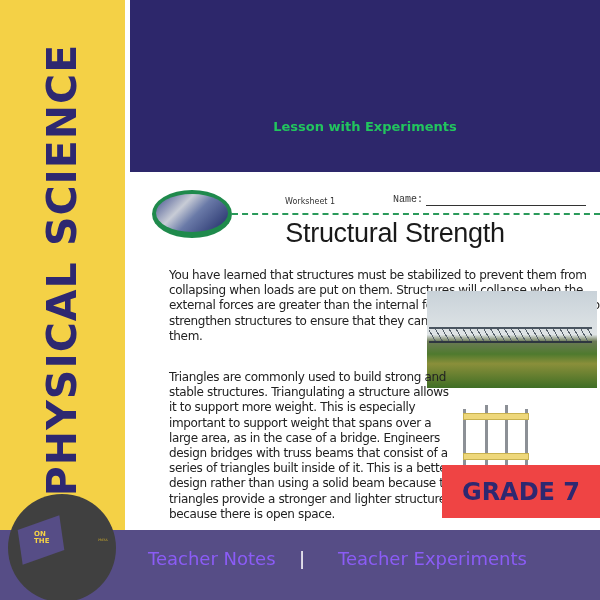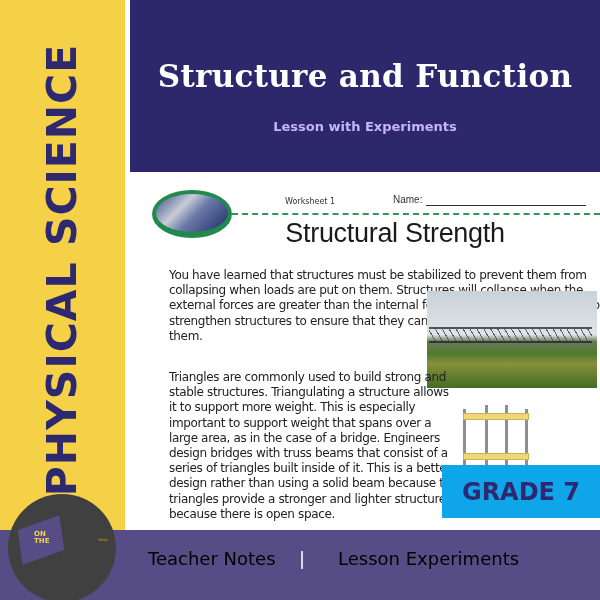--- a/index.html
+++ b/index.html
@@ -1,58 +1,57 @@
 <!DOCTYPE html>
 <html><head>
 <meta charset="utf-8">
 <style>
   html, body { margin:0; padding:0; }
   body { width:600px; height:600px; position:relative; overflow:hidden; background:#ffffff; font-family:"Liberation Sans", sans-serif; }
   .left-strip { position:absolute; left:0; top:0; width:125px; height:530px; background:#f4d146; }
   .vertical-title { position:absolute; left:62px; top:270px; transform:translate(-50%,-50%) rotate(-90deg); white-space:nowrap; color:#2e2870; font-family:"DejaVu Sans", sans-serif; font-weight:bold; font-size:41px; letter-spacing:1px; }
   .header { position:absolute; left:130px; top:0; width:470px; height:172px; background:#2d276b; text-align:center; }
   .header-title { position:absolute; left:0; right:0; top:58px; color:#ffffff; font-family:"DejaVu Serif", serif; font-weight:bold; font-size:31px; letter-spacing:0.3px; }
-  .header-sub { position:absolute; left:0; right:0; top:119px; color:#c4b5fd; font-family:"DejaVu Sans", sans-serif; font-weight:bold; font-size:13px; }
+  .header-sub { position:absolute; left:0; right:0; top:119px; color:#22c55e; font-family:"DejaVu Sans", sans-serif; font-weight:bold; font-size:13px; }
   .worksheet { position:absolute; left:140px; top:180px; width:460px; height:350px; }
   .ws-logo { position:absolute; left:12px; top:10px; width:80px; height:48px; border-radius:50%; background:#1f8a4c; }
   .ws-logo-inner { position:absolute; left:4px; top:4px; right:4px; bottom:6px; border-radius:50%; background:linear-gradient(135deg,#3b4a8a 0%,#c8ccd6 35%,#6a7aa8 55%,#1e2a66 100%); }
   .ws-label { position:absolute; left:97px; top:17px; font-size:8px; color:#333; font-family:"DejaVu Sans", sans-serif;margin-left:48px; }
-  .ws-name { position:absolute; left:253px; top:14px; font-size:10px; color:#333; font-family:Liberation Sans, sans-serif; }
+  .ws-name { position:absolute; left:253px; top:14px; font-size:10px; color:#333; font-family:Liberation Mono, monospace; }
   .ws-name-line { position:absolute; left:286px; top:25px; width:160px; height:1px; background:#333; }
   .ws-dash { position:absolute; left:92px; top:33px; width:368px; border-top:2px dashed #2a9a5a; }
   .ws-title { position:absolute; left:0; right:0; top:38px; text-align:center; padding-left:50px; font-family:"Liberation Sans", sans-serif; font-weight:normal; font-size:27px; color:#1a1a1a; letter-spacing:-0.3px; }
   .para { position:absolute; left:13px; font-family:"DejaVu Sans", sans-serif; font-size:12px; line-height:15.2px; color:#222; margin:16px; letter-spacing:-0.35px; }
   .p1 { top:72px; width:440px; }
   .p2 { top:174px; width:290px; }
   .p3 { top:302px; width:290px; }
   .bridge-img { position:absolute; left:287px; top:111px; width:170px; height:97px; background:linear-gradient(180deg,#c9d2d9 0%,#dfe4e6 45%,#6b7a55 52%,#4f7a2e 65%,#8a8f3a 75%,#3f6e25 100%); }
   .bridge-truss { position:absolute; left:2px; top:36px; width:163px; height:12px; border-top:2px solid #4a5560; border-bottom:2px solid #2e3640; background:repeating-linear-gradient(60deg,transparent 0 5px,#56606a 5px 6px); }
   .shelf-img { position:absolute; left:315px; top:225px; width:85px; height:110px; }
   .shelf-post { position:absolute; width:3px; background:#8c9096; }
   .shelf-board { position:absolute; height:5px; background:#eed77a; border:1px solid #c9b24f; }
-  .grade-box { position:absolute; left:442px; top:465px; width:158px; height:53px; background:#0ea5e9; text-align:center; }
+  .grade-box { position:absolute; left:442px; top:465px; width:158px; height:53px; background:#ef4444; text-align:center; }
   .grade-text { position:absolute; left:0; right:0; top:13px; color:#2e2870; font-family:"DejaVu Sans", sans-serif; font-weight:bold; font-size:24px; }
   .footer { position:absolute; left:0; top:530px; width:600px; height:70px; background:#564d86; }
-  .footer-text { position:absolute; top:548px; color:#000000; font-family:"DejaVu Sans", sans-serif; font-size:18px; }
+  .footer-text { position:absolute; top:548px; color:#8b5cf6; font-family:"DejaVu Sans", sans-serif; font-size:18px; }
   .footer-divider-text { position:absolute; left:299px; top:548px; color:#ffffff; font-family:"DejaVu Sans", sans-serif; font-size:18px; }
   .logo-circle { position:absolute; left:8px; top:494px; width:108px; height:108px; border-radius:50%; background:#404040; }
   .logo-flag { position:absolute; left:12px; top:28px; width:42px; height:36px; background:#564d86; transform:skewY(-12deg) rotate(-8deg); }
   .logo-on { position:absolute; left:26px; top:37px; color:#f4d146; font-weight:bold; font-size:7px; line-height:7px; font-family:"DejaVu Sans", sans-serif; }
   .logo-mark { position:absolute; left:43px; top:31px; color:#f4d146; font-weight:bold; font-size:20px; font-family:"DejaVu Sans", sans-serif; letter-spacing:-1px; text-shadow:0 0 1px #b39a20; }
   .logo-press { position:absolute; left:90px; top:44px; color:#c9a82a; font-size:3px; font-family:"DejaVu Sans", sans-serif; }
 </style>
 </head>
 <body>
 
 <div class="left-strip">
   <div class="vertical-title">PHYSICAL SCIENCE</div>
 </div>
 
 <div class="header">
-  <div class="header-title">Structure and Function</div>
   <div class="header-sub">Lesson with Experiments</div>
 </div>
 
 <div class="worksheet">
   <div class="ws-logo">
       <div class="ws-logo-inner"></div>
     </div>
   <div class="ws-label">Worksheet 1</div>
   <div class="ws-name">Name:</div>
   <div class="ws-name-line"></div>
@@ -75,19 +74,19 @@
   </div>
 </div>
 
 <div class="grade-box">
   <div class="grade-text">GRADE 7</div>
 </div>
 
 <div class="footer"></div>
 <div class="footer-text" style="left:148px;">Teacher Notes</div>
 <div class="footer-divider-text">|</div>
-<div class="footer-text" style="left:338px;">Lesson Experiments</div>
+<div class="footer-text" style="left:338px;">Teacher Experiments</div>
 
 <div class="logo-circle">
   <div class="logo-flag"></div>
   <div class="logo-on" style="width:14px;">ON THE</div>
   <div class="logo-press">PRESS</div>
 </div>
 
 </body></html>

